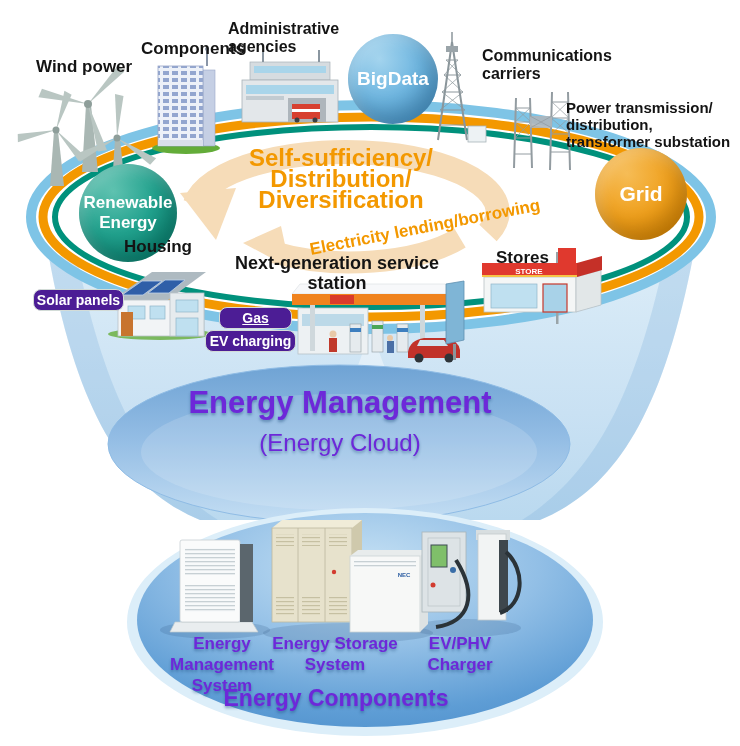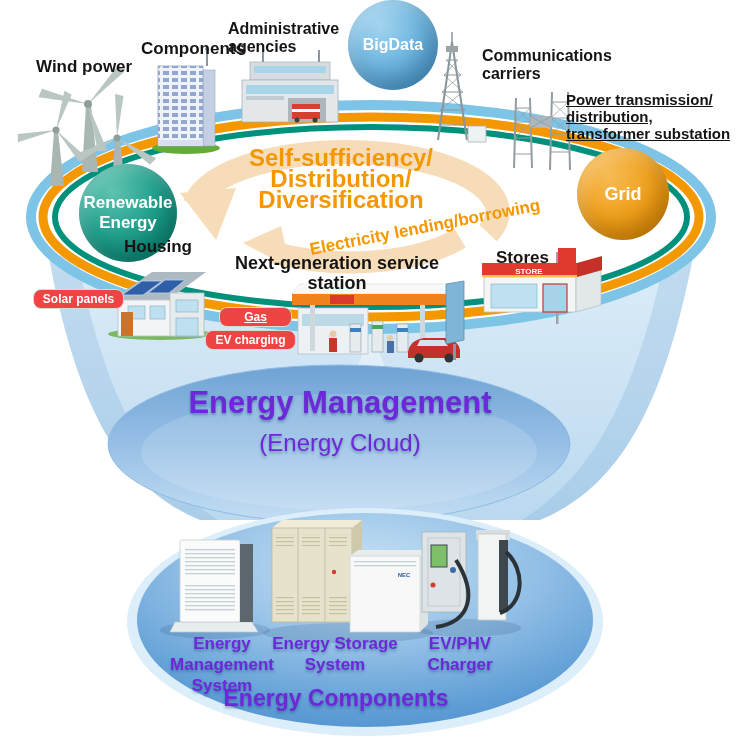--- a/index.html
+++ b/index.html
@@ -9,26 +9,26 @@
   .lbl{position:absolute;font-weight:bold;color:#141414;white-space:pre-line;line-height:1.12;z-index:3;}
   .center{text-align:center;}
   .orange{color:#F39800;}
   .white{color:#6d28d9;}
   .shadowed{text-shadow:0 2px 3px rgba(25,70,120,.45);}
   .sphere{position:absolute;border-radius:50%;display:flex;align-items:center;justify-content:center;
           text-align:center;color:#fff;font-weight:bold;z-index:2;line-height:1.15;white-space:pre-line;
           box-shadow:inset -8px -12px 20px rgba(0,0,0,.18), inset 6px 8px 14px rgba(255,255,255,.25);}
   .sphere-renewable{left:35px;top:164px;width:98px;height:98px;font-size:17px;
      background:radial-gradient(circle at 35% 28%, #5ec2b0 0%, #21a18d 45%, #0a8573 80%);margin-left:44px;}
-  .sphere-bigdata{left:348px;top:0;width:90px;height:90px;font-size:16px;
+  .sphere-bigdata{left:348px;top:34px;width:90px;height:90px;font-size:19px;
      background:radial-gradient(circle at 35% 28%, #a3d4ee 0%, #6fb6e0 45%, #4697cd 85%);}
-  .sphere-grid{left:577px;top:148px;width:92px;height:92px;font-size:18px;
+  .sphere-grid{left:595px;top:148px;width:92px;height:92px;font-size:21px;
      background:radial-gradient(circle at 35% 28%, #f6bc55 0%, #ef9f1b 50%, #dd8800 85%);}
-  .badge{position:absolute;background:#ef4444;border:1px solid #D3DCD7;border-radius:8px;color:#fff;
-         font-weight:bold;font-size:12px;text-align:center;padding:2px 0;z-index:3;box-sizing:border-box;}
+  .badge{position:absolute;background:#4c1d95;border:1px solid #D3DCD7;border-radius:8px;color:#fff;
+         font-weight:bold;font-size:14px;text-align:center;padding:2px 0;z-index:3;box-sizing:border-box;}
   .caption-rot{transform:rotate(-11deg);transform-origin:left center;}
 </style>
 </head>
 <body>
 
 <div class="stage">
 
   <svg class="scene" width="740" height="746" viewBox="0 0 740 746">
     <defs>
       <linearGradient id="fGrad" x1="0" y1="0" x2="0" y2="1">
@@ -262,21 +262,21 @@
 Energy</div>
   <div class="sphere sphere-bigdata">BigData</div>
   <div class="sphere sphere-grid">Grid</div>
 
   <div class="lbl" style="left:36px;top:57px;font-size:17px;">Wind power</div>
   <div class="lbl" style="left:141px;top:39px;font-size:17px;">Components</div>
   <div class="lbl" style="left:482px;top:47px;font-size:16px;">Communications
 carriers</div>
   <div class="lbl" style="left:228px;top:20px;font-size:16px;">Administrative
 agencies</div>
-  <div class="lbl" style="left:566px;top:92px;font-size:15px;text-decoration:underline;">Power transmission/
+  <div class="lbl" style="left:566px;top:100px;font-size:15px;">Power transmission/
 distribution,
 transformer substation</div>
   <div class="lbl" style="left:124px;top:237px;font-size:17px;">Housing</div>
   <div class="lbl" style="left:496px;top:248px;font-size:17px;">Stores</div>
   <div class="lbl center" style="left:207px;top:253px;width:260px;font-size:18px;">Next-generation service station</div>
 
   <div class="lbl center orange" style="left:209px;top:147px;width:264px;font-size:24px;line-height:21px;">Self-sufficiency/
 Distribution/
 Diversification</div>
   <div class="lbl orange caption-rot" style="left:310px;top:240px;font-size:17px;">Electricity lending/borrowing</div>

